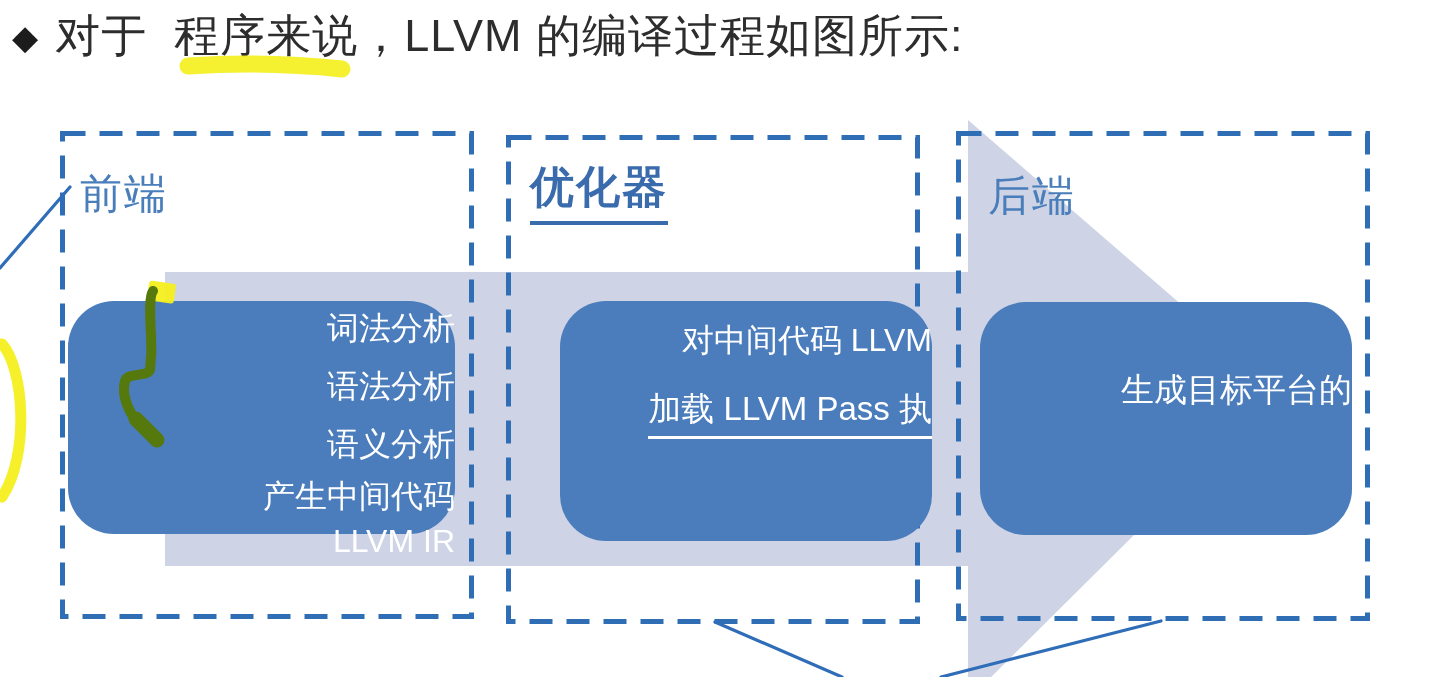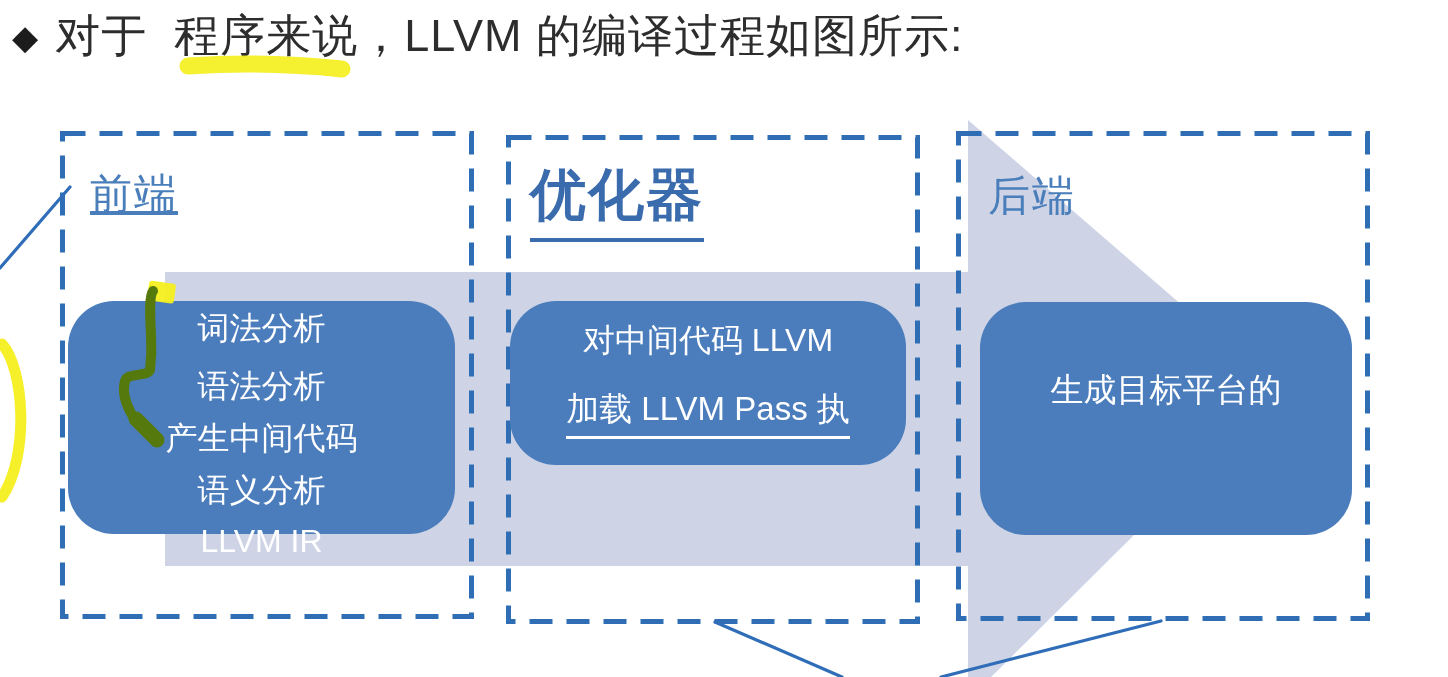--- a/index.html
+++ b/index.html
@@ -22,40 +22,40 @@
   
   .layer{position:absolute;left:0;top:0;width:1448px;height:677px;pointer-events:none;}
   .layer-under{z-index:1;}
   .layer-over{z-index:4;}
   
   .panel-label{
     position:absolute;z-index:2;
     color:var(--c-label_blue,#4a7ebb);
     font-size:42px;letter-spacing:2px;
   }
-  .panel-label.frontend{left:90px;top:166px;text-decoration:underline;}
+  .panel-label.frontend{left:80px;top:166px;}
   .panel-label.optimizer{
     left:530px;top:158px;
-    font-weight:bold;font-size:56px;
+    font-weight:bold;font-size:44px;
     color:var(--c-optimizer_label,#3a6bad);
     border-bottom:4px solid var(--c-optimizer_label,#3a6bad);
     padding-bottom:4px;
   }
   .panel-label.backend{left:988px;top:168px;text-align:center;}
   
   .bluebox{
     position:absolute;z-index:2;
     background:var(--c-box_blue,#4b7dbc);
     border-radius:46px;
     color:#ffffff;
   }
   .bb1{left:68px;top:301px;width:387px;height:233px;}
-  .bb2{left:510px;top:301px;width:372px;height:164px;padding-left:24px;}
+  .bb2{left:560px;top:301px;width:372px;height:240px;}
   .bb3{left:980px;top:302px;width:372px;height:233px;}
-  .bb-lines{position:absolute;left:0;right:0;top:0;text-align:center;}
+  .bb-lines{position:absolute;left:0;right:0;top:0;text-align:right;}
   .bb1 .bb-lines{top:-2px;}
   .ln{font-size:32px;}
   .ln.h58{height:58px;line-height:58px;}
   .ln.h46{height:46px;line-height:46px;}
   .ln.h44{height:44px;line-height:44px;}
   .bb2 .bb-lines{top:14px;}
   .ln.h50{height:50px;line-height:50px;}
   .spacer18{height:18px;}
   .ln.em{font-weight:normal;font-size:33px;height:52px;line-height:52px;}
   .ln.em span{display:inline-block;border-bottom:3px solid #ffffff;padding-bottom:1px;}
@@ -82,22 +82,22 @@
   </div>
 
   <div class="panel-label frontend">前端</div>
   <div class="panel-label optimizer">优化器</div>
   <div class="panel-label backend">后端</div>
 
   <div class="bluebox bb1">
     <div class="bb-lines">
       <div class="ln h58">词法分析</div>
       <div class="ln h58">语法分析</div>
+      <div class="ln h58">语义分析</div>
       <div class="ln h46">产生中间代码</div>
-      <div class="ln h58">语义分析</div>
       <div class="ln h44">LLVM IR</div>
     </div>
   </div>
 
   <div class="bluebox bb2">
     <div class="bb-lines">
       <div class="ln h50">对中间代码 LLVM</div>
       <div class="spacer18"></div>
       <div class="ln em"><span>加载 LLVM Pass 执</span></div>
     </div>

